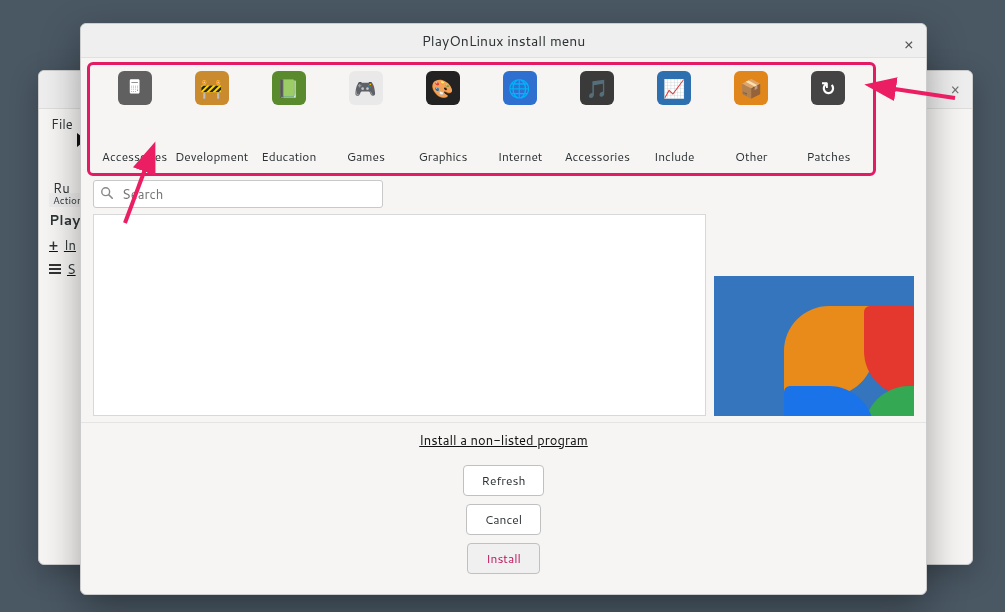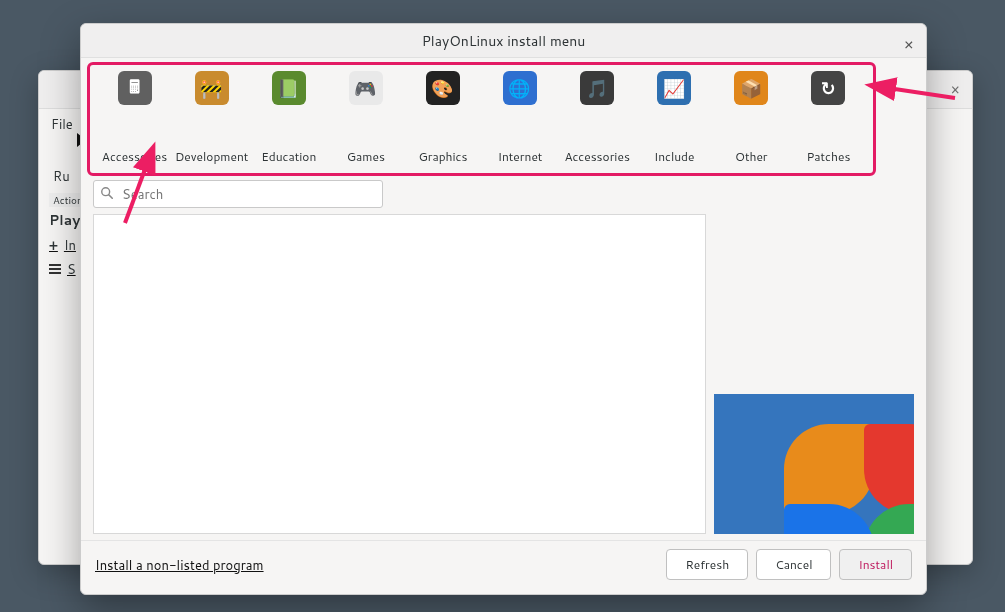--- a/index.html
+++ b/index.html
@@ -50,21 +50,21 @@
 .include{display:flex;align-items:center;gap:14px;}
 .cb{display:flex;align-items:center;gap:4px;}
 .cb input{width:15px;height:15px;}
 
 
 .main{flex:1;display:flex;padding:0 12px 6px;}
 .list{flex:1;background:#fff;border:1px solid #d8d8d8;}
 .preview{width:200px;height:140px;margin-left:8px;align-self:flex-end;background:#3575bd;display:flex;align-items:center;justify-content:center;position:relative;overflow:hidden;}
 
 
-.footer{display:flex;align-items:center;padding:8px 14px 14px;border-top:1px solid #e4e4e4;gap:8px;}
+.footer{display:flex;align-items:center;padding:8px 14px 20px;border-top:1px solid #e4e4e4;gap:8px;flex-direction:column;}
 .footer a{text-decoration:underline;color:var(--link);}
 .spacer{flex:1;}
 .btn{background:var(--btn);border:1px solid var(--btn-border);border-radius:4px;padding:6px 18px;font-size:12px;}
 .btn[disabled]{color:#be185d;background:#f0f0f0;}
 .btn:not([disabled]){cursor:default;}
 
 
 .arrow{position:absolute;pointer-events:none;}
 .arrow svg{overflow:visible;}
 
@@ -81,21 +81,21 @@
 <body>
 
 <div class="parent-win">
   <div class="parent-titlebar">
     <span class="parent-close">×</span>
   </div>
   <div class="parent-menu">
     <span>File</span>
   </div>
   <div style="position:absolute;left:38px;top:62px;width:6px;height:14px;border-left:9px solid #111;border-top:7px solid transparent;border-bottom:7px solid transparent;"></div>
-  <div style="position:absolute;left:14px;top:96px;">Ru</div>
+  <div style="position:absolute;left:14px;top:108px;">Ru</div>
   <div class="parent-side">
     <div class="hdr">Actions</div>
     <div class="bold">PlayO</div>
     <a>
         <span class="plus">+</span>
         <span>In</span>
       </a>
     <a>
         <span class="menu-icon">
           <span></span>

